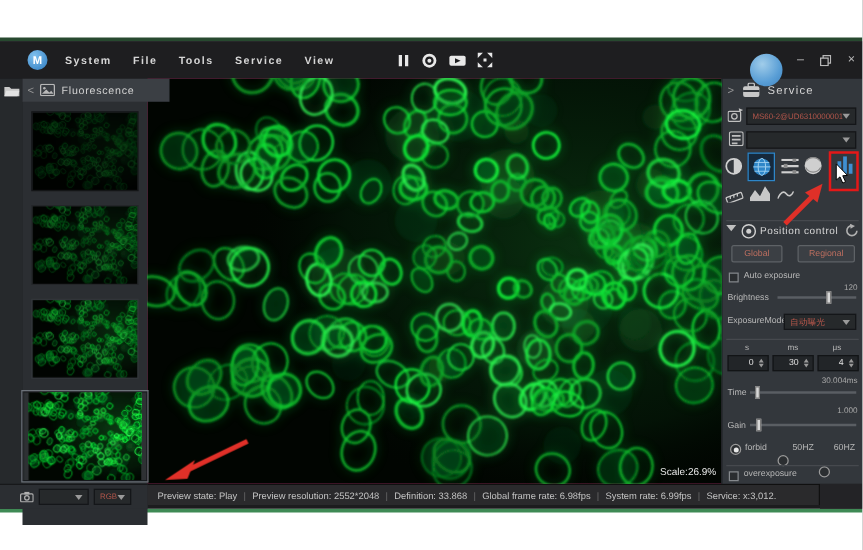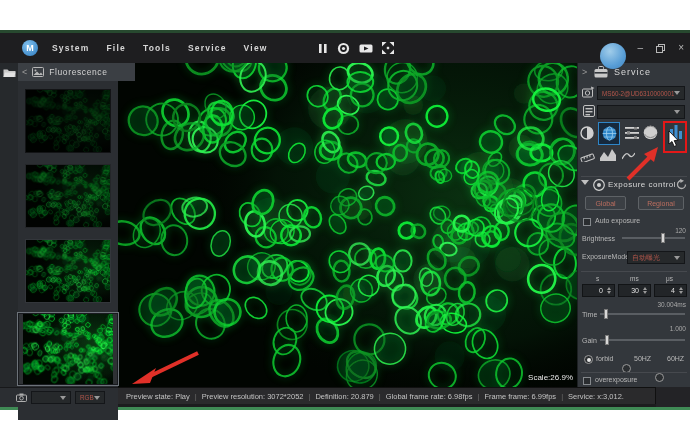--- a/index.html
+++ b/index.html
@@ -486,24 +486,24 @@
         <span class="caret"></span>
       </div>
       <div class="sel" style="width:30px">
         <span class="sel-txt">RGB</span>
         <span class="caret"></span>
       </div>
     </div>
 
     <div class="statusbar">
       <span class="sb-item">Preview state:  Play</span>
-      <span class="sb-item">Preview resolution:  3072*2052</span>
-      <span class="sb-item">Definition:  20.879</span>
+      <span class="sb-item">Preview resolution:  2552*2048</span>
+      <span class="sb-item">Definition:  33.868</span>
       <span class="sb-item">Global frame rate:  6.98fps</span>
-      <span class="sb-item">Frame frame:  6.99fps</span>
+      <span class="sb-item">System rate:  6.99fps</span>
       <span class="sb-item">Service:   x:3,012.</span>
     </div>
     <div class="statusbar-right"></div>
 
     <div class="rightpanel">
 
       <span class="rp rp-label" style="left:4px;top:4px;font-size:9px;color:#9a9a9a">&gt;</span>
       <svg class="rp" width="14" height="12" style="left:16px;top:3px">
           <rect x="0.5" y="3" width="13" height="8.5" rx="1.5" fill="#c9c9c9"></rect>
           <rect x="4.5" y="0.5" width="5" height="3" rx="1" fill="none" stroke="#c9c9c9"></rect>
@@ -576,21 +576,21 @@
       <svg class="toolicon" width="13" height="9" style="left:44px;top:88px">
           <path d="M0 8 Q4 0 7 4 T13 2" fill="none" stroke="#c8c8c8" stroke-width="1.3"></path>
         </svg>
 
       <div class="hr" style="top:113px"></div>
       <span class="rp" style="left:3px;top:117px;width:0;height:0;border-left:4px solid transparent;border-right:4px solid transparent;border-top:5px solid #c0c0c0"></span>
       <svg class="rp" width="12" height="12" style="left:15px;top:116px">
           <circle cx="6" cy="6" r="5.3" fill="none" stroke="#d0d0d0" stroke-width="1.2"></circle>
           <circle cx="6" cy="6" r="2" fill="#d0d0d0"></circle>
         </svg>
-      <span class="rp rp-title" style="left:30px;top:117px;font-size:8px;letter-spacing:0.5px">Exposure control</span>
+      <span class="rp rp-title" style="left:30px;top:117px;font-size:8px;letter-spacing:0.5px">Position control</span>
       <svg class="rp" width="11" height="11" style="left:98px;top:116px">
           <path d="M9.5 5.5 A4 4 0 1 1 5.5 1.5" fill="none" stroke="#b0b0b0" stroke-width="1.3"></path>
           <polygon points="4,0 8,1.8 4.5,4" fill="#b0b0b0"></polygon>
         </svg>
 
       <div class="rp btn" style="left:7px;top:133px;width:41px">
           <span>Global</span>
         </div>
       <div class="rp btn" style="left:60px;top:133px;width:46px">
           <span>Regional</span>

